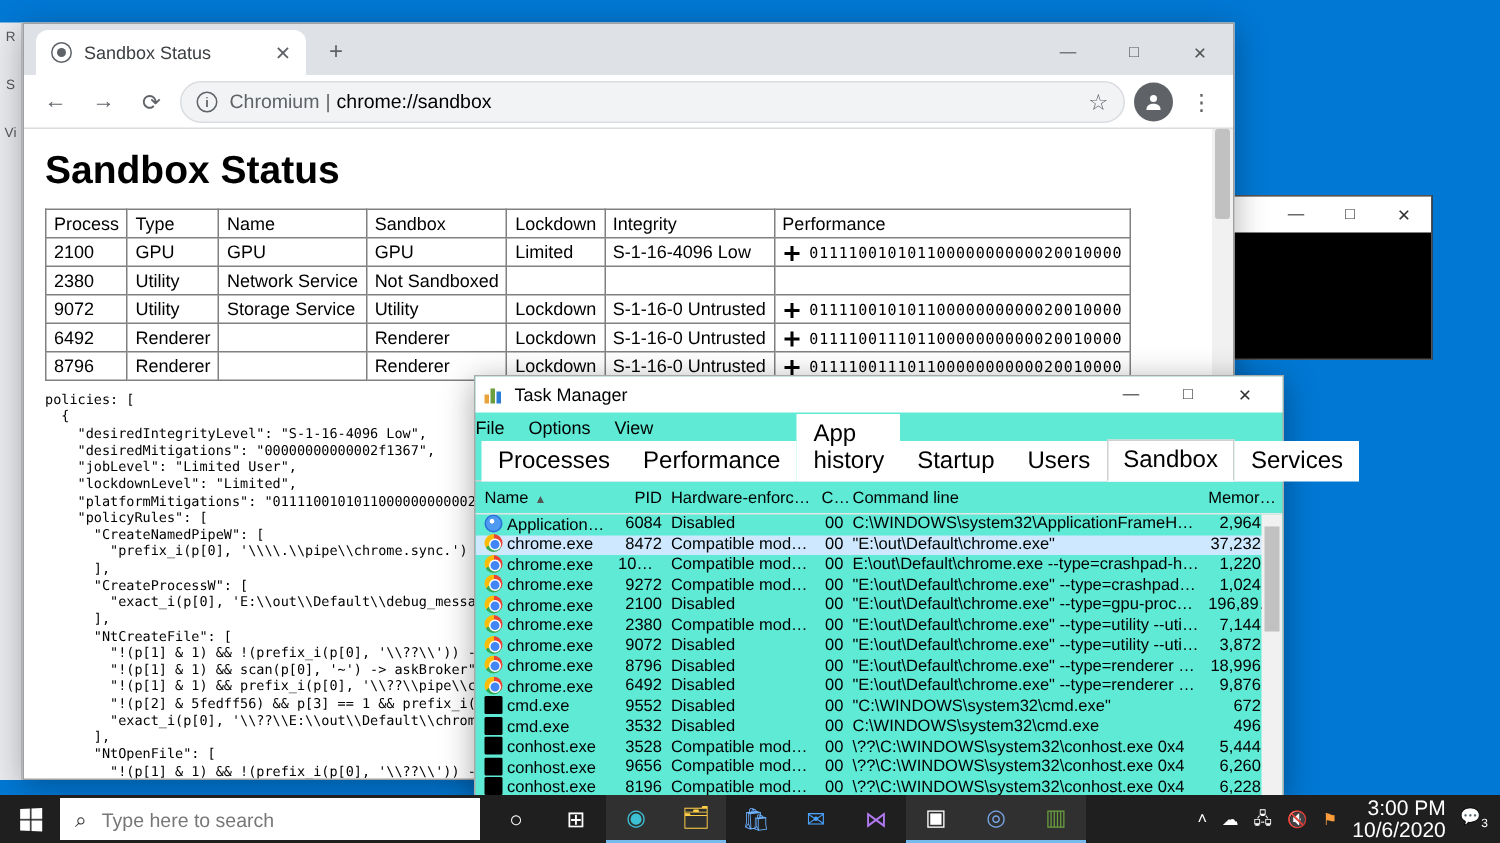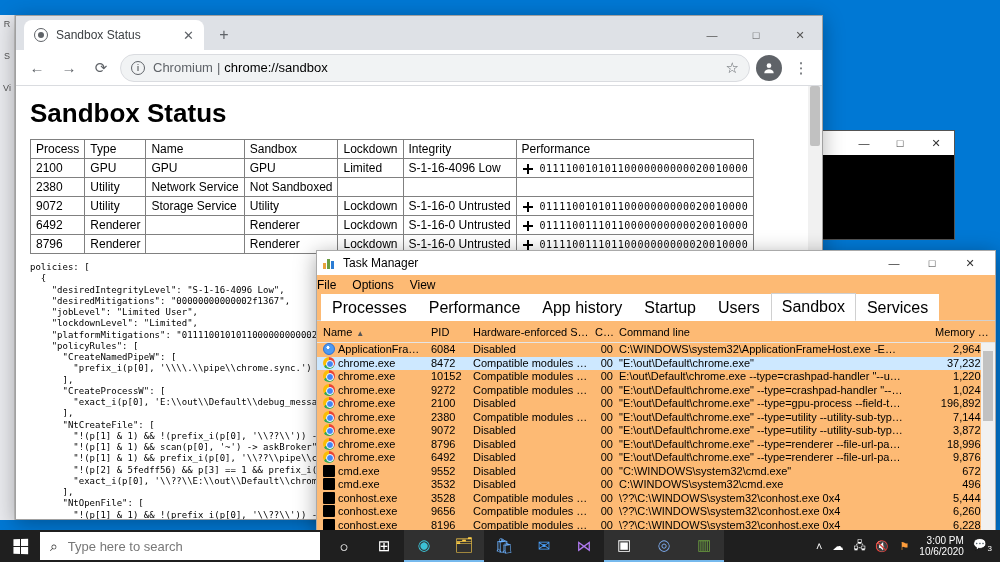--- a/index.html
+++ b/index.html
@@ -35,37 +35,37 @@
 .bits{font-family:Consolas,monospace;font-size:10px;letter-spacing:.5px}
 .policies{font-family:Consolas,monospace;font-size:9px;white-space:pre;line-height:1.25;color:#000;overflow:hidden}
 .chrome-scroll{position:absolute;right:0;top:0;width:14px;height:100%;background:#f1f1f1}
 .chrome-scroll .thumb{position:absolute;left:2px;top:0;width:10px;height:60px;background:#c1c1c1;border-radius:2px}
 
 .term-window{position:absolute;left:760px;top:130px;width:195px;height:110px;background:#000;border:1px solid #535353;color:#ccc;font-family:Consolas,monospace;font-size:10px}
 .term-titlebar{height:24px;background:#fff;display:flex;justify-content:flex-end;align-items:center;gap:0}
 .term-titlebar div{width:36px;height:24px;display:flex;align-items:center;justify-content:center;color:#333;font-size:11px}
 .term-body{padding:20px 6px}
 
-.tm-window{position:absolute;left:316px;top:250px;width:680px;height:282px;background:#fdba74;border:1px solid #aaa;box-shadow:0 4px 20px rgba(0,0,0,.35);display:flex;flex-direction:column}
+.tm-window{position:absolute;left:316px;top:250px;width:540px;height:282px;background:#5eead4;border:1px solid #aaa;box-shadow:0 4px 20px rgba(0,0,0,.35);display:flex;flex-direction:column}
 .tm-titlebar{height:24px;display:flex;align-items:center;padding:0 6px;font-size:12px;color:#000;background:#fff}
 .tm-titlebar .tm-icon{width:14px;height:12px;margin-right:6px;position:relative}
 .tm-titlebar .tm-icon span{position:absolute;bottom:0;width:3px;background:#2b7cd3}
 .tm-titlebar .tm-icon span:nth-child(1){left:0;height:6px;background:#e8a33d}
 .tm-titlebar .tm-icon span:nth-child(2){left:4px;height:10px;background:#6b9e3f}
 .tm-titlebar .tm-icon span:nth-child(3){left:8px;height:8px;background:#2b7cd3}
 .tm-winctrl{margin-left:auto;display:flex}
 .tm-winctrl div{width:38px;height:22px;display:flex;align-items:center;justify-content:center;color:#333;font-size:11px}
 .tm-menu{height:20px;display:flex;align-items:center;padding:0 0;gap:16px;font-size:12px;color:#000}
 .tm-tabs{height:26px;display:flex;align-items:flex-end;padding:0 4px;gap:0;border-bottom:1px solid #d0d0d0;font-size:16px}
 .tm-tab{padding:4px 10px;color:#000;border:1px solid transparent;border-bottom:none;position:relative;top:1px;background:#fff}
 .tm-tab.active{border-color:#d0d0d0;border-bottom:1px solid #fff}
 .tm-grid{flex:1;overflow:hidden;position:relative;font-size:11px}
 .tm-head{display:flex;height:22px;align-items:center;border-bottom:1px solid #e5e5e5;color:#000;padding-left:4px}
 .tm-head>div,.tm-row>div{overflow:hidden;white-space:nowrap;text-overflow:ellipsis;padding:0 4px 0 2px}
-.c-name{width:108px}.c-pid{width:42px;}.c-hw{width:122px}.c-cpu{width:24px;text-align:right}.c-cmd{width:290px}.c-mem{width:62px;text-align:right;margin-left:auto}
+.c-name{width:108px}.c-pid{width:42px;text-align:right}.c-hw{width:122px}.c-cpu{width:24px;text-align:right}.c-cmd{width:290px}.c-mem{width:62px;text-align:right;margin-left:auto}
 .tm-head .sort{font-size:8px;margin-left:4px;color:#555}
 .tm-body{overflow:hidden}
 .tm-row{display:flex;height:13.5px;align-items:center;padding-left:4px;line-height:13.5px}
 .tm-row.sel{background:#cde8ff}
 .proc-icon{display:inline-block;width:12px;height:12px;margin-right:3px;vertical-align:-2px;border-radius:50%}
 .proc-icon.app{background:radial-gradient(circle at 40% 35%,#fff 0 15%,#4e9af1 20% 100%);border:.5px solid #2a6fd6}
 .proc-icon.chrome{background:conic-gradient(#ea4335 0 120deg,#34a853 120deg 240deg,#fbbc05 240deg 360deg);position:relative}
 .proc-icon.chrome::after{content:"";position:absolute;left:3px;top:3px;width:6px;height:6px;border-radius:50%;background:#4285f4;border:1px solid #fff}
 .proc-icon.cmd{background:#000;border-radius:1px}
 .tm-scroll{position:absolute;right:0;top:22px;bottom:0;width:14px;background:#f1f1f1}
@@ -74,21 +74,21 @@
 .taskbar{position:absolute;left:0;bottom:0;width:100%;height:32px;background:#1f1f1f;display:flex;align-items:center;color:#fff;font-size:12px}
 .start-btn{width:40px;height:32px;display:flex;align-items:center;justify-content:center}
 .win-logo{display:grid;grid-template-columns:7px 7px;grid-template-rows:7px 7px;gap:1px;transform:perspective(40px) rotateY(-12deg)}
 .win-logo span{background:#fff}
 .search-box{width:280px;height:28px;background:#fff;color:#777;display:flex;align-items:center;padding:0 10px;gap:10px;font-size:13px}
 .search-box .mag{color:#333;font-size:14px}
 .tb-icons{display:flex;align-items:center;height:100%;margin-left:4px}
 .tb-icon{width:40px;height:32px;display:flex;align-items:center;justify-content:center;font-size:15px}
 .tb-icon.active{border-bottom:2px solid #76b9ed;background:rgba(255,255,255,.08)}
 .tray{margin-left:auto;display:flex;align-items:center;gap:10px;padding:0 8px;font-size:11px;color:#fff}
-.tray .clock{text-align:right;line-height:1.1;font-size:10px}
+.tray .clock{text-align:right;line-height:1.1;font-size:14px}
 .left-stripe{position:absolute;left:0;top:15px;width:15px;height:505px;background:#e9eaee;border-right:1px solid #c9c9c9;display:flex;flex-direction:column;align-items:center;padding-top:4px;gap:22px;color:#555;font-size:9px}
 </style>
 </head>
 <body>
 
 <div class="left-stripe">
   <span>R</span>
     <span>S</span>
     <span>Vi</span>
 </div>

